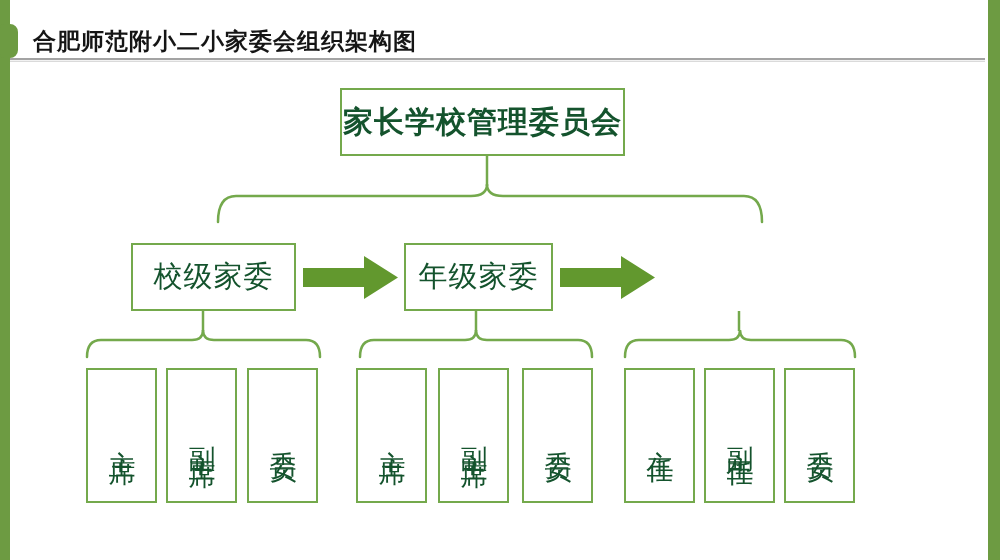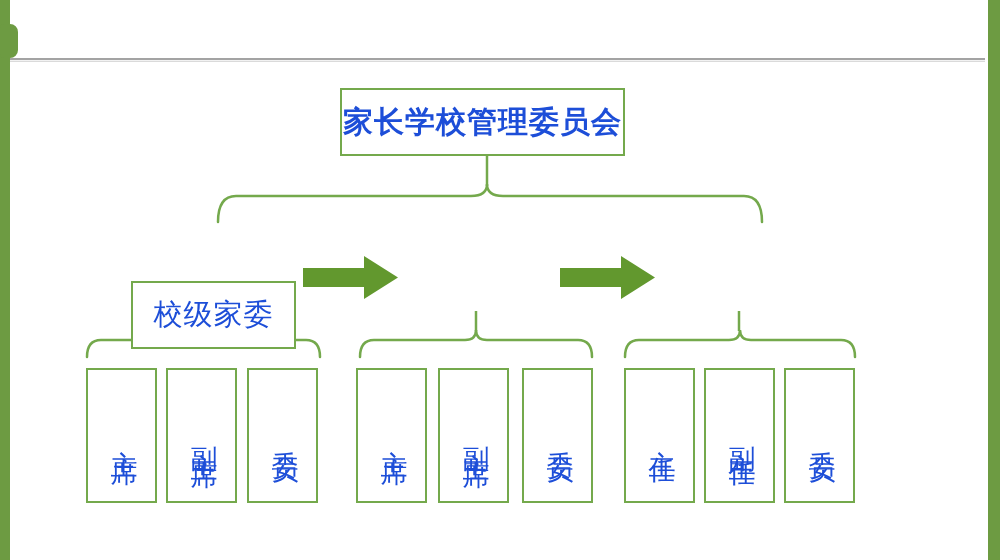--- a/index.html
+++ b/index.html
@@ -28,30 +28,30 @@
     background:#f2f2f2;
   }
   
   #connectors { position:absolute; left:0; top:0; width:1000px; height:560px; }
   #connectors path.brace { fill:none; stroke:#74a94c; stroke-width:2.5; stroke-linecap:round; }
   #connectors line { stroke:#74a94c; stroke-width:2.5; }
   #connectors polygon { fill:#62982e; }
   
   .box {
     position:absolute; box-sizing:border-box; background:#ffffff;
-    border:2.5px solid #74a94c; color:#1d4ed8;
+    border:2.5px solid #74a94c; color:#14532d;
     display:flex; align-items:center; justify-content:center;
-    font-family:Liberation Mono, monospace; text-align:center;
+    font-family:Liberation Serif, serif; text-align:center;
   }
   #root-box {
     left:340px; top:88px; width:285px; height:68px;
     font-size:30px; font-weight:bold; letter-spacing:1px;
   }
   .lvl2 { top:243px; height:68px; font-size:29px; letter-spacing:1px; }
-  #lvl2-school { left:131px; width:165px;margin-top:38px; }
+  #lvl2-school { left:131px; width:165px; }
   #lvl2-grade  { left:404px; width:149px; }
   #lvl2-class  { left:667px; width:148px; }
   .member { top:368px; width:71px; height:135px; font-size:27px; }
   .member span {
     writing-mode:vertical-rl; text-orientation:upright;
     letter-spacing:7px; line-height:1;
   }
   
   #g1m1{left:86px;} #g1m2{left:166px;} #g1m3{left:247px;}
   #g2m1{left:356px;} #g2m2{left:438px;} #g2m3{left:522px;}
@@ -59,20 +59,21 @@
 </style>
 </head>
 <body>
 
 <div id="page">
 
   <div id="left-bar" class="side-bar"></div>
   <div id="left-tab"></div>
   <div id="right-bar" class="side-bar"></div>
 
+  <div id="page-title">合肥师范附小二小家委会组织架构图</div>
   <div id="title-divider"></div>
 
   <svg id="connectors" viewBox="0 0 1000 560" xmlns="http://www.w3.org/2000/svg">
 
     <line x1="487" y1="156" x2="487" y2="186"></line>
 
     <path class="brace" d="M218,222 Q218,196 236,196 L471,196 Q487,196 487,184 Q487,196 503,196 L744,196 Q762,196 762,222"></path>
 
     <polygon points="303,268 364,268 364,256 398,277.5 364,299 364,287 303,287"></polygon>
 
@@ -83,20 +84,21 @@
     <line x1="739" y1="311" x2="739" y2="331"></line>
 
     <path class="brace" d="M87,357 Q87,340 101,340 L192,340 Q203,340 203,330 Q203,340 214,340 L306,340 Q320,340 320,357"></path>
     <path class="brace" d="M360,357 Q360,340 374,340 L465,340 Q476,340 476,330 Q476,340 487,340 L578,340 Q592,340 592,357"></path>
     <path class="brace" d="M625,357 Q625,340 639,340 L729,340 Q740,340 740,330 Q740,340 751,340 L841,340 Q855,340 855,357"></path>
   </svg>
 
   <div id="root-box" class="box">家长学校管理委员会</div>
 
   <div id="lvl2-school" class="box lvl2">校级家委</div>
+  <div id="lvl2-grade" class="box lvl2">年级家委</div>
 
   <div id="g1m1" class="box member">
     <span>主席</span>
   </div>
   <div id="g1m2" class="box member">
     <span>副主席</span>
   </div>
   <div id="g1m3" class="box member">
     <span>委员</span>
   </div>

